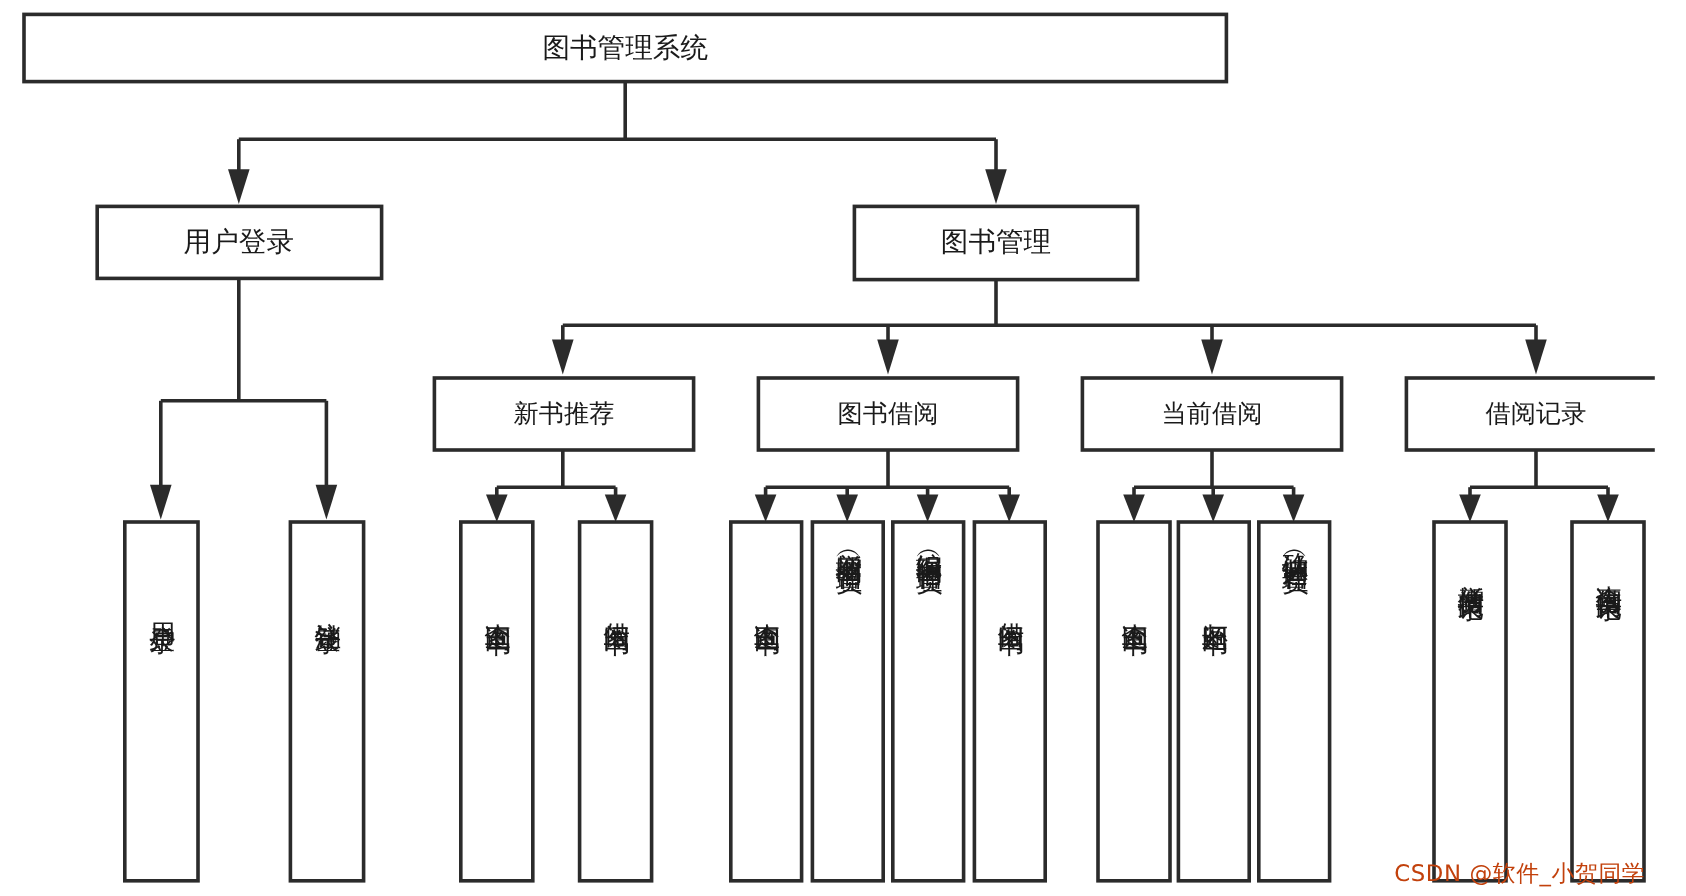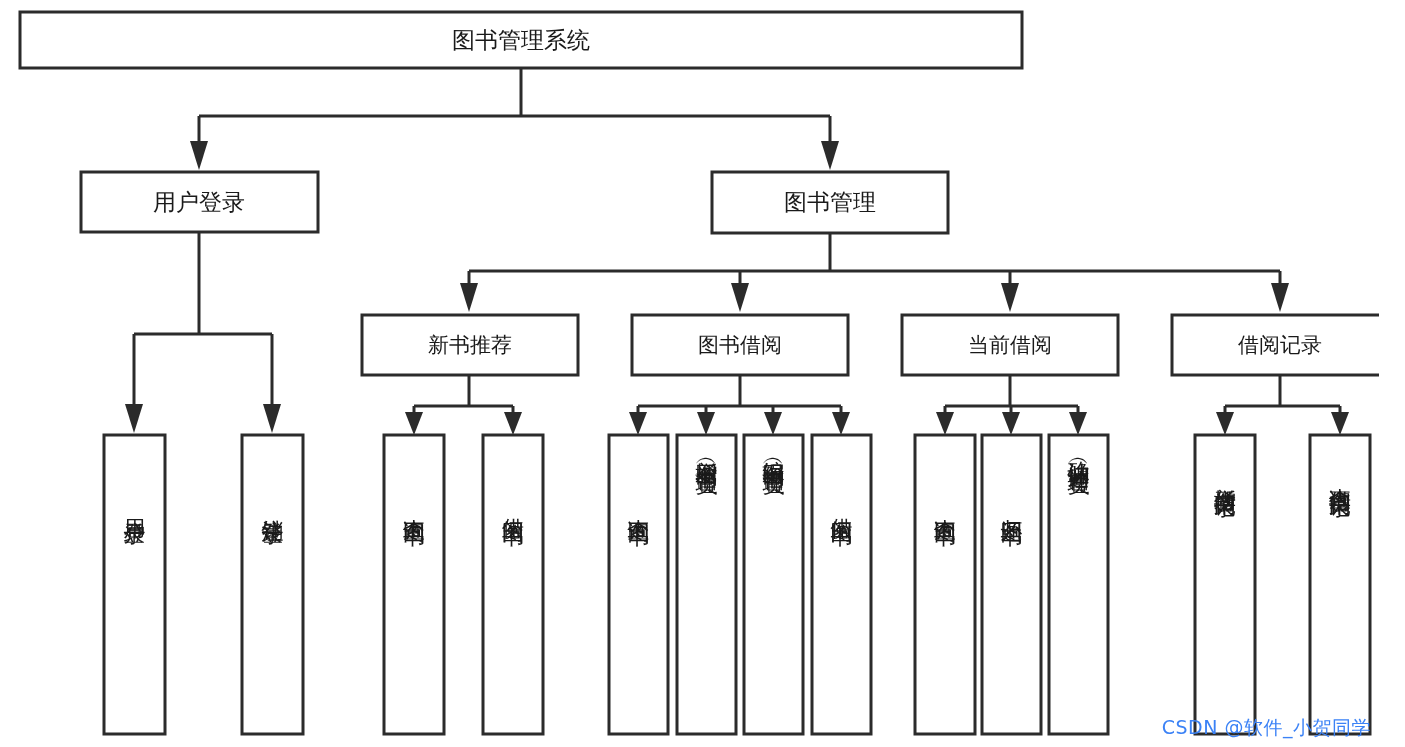--- a/index.html
+++ b/index.html
@@ -65,21 +65,21 @@
     letter-spacing: 2px;
     color: #1a1a1a;
     white-space: nowrap;
   }
   .watermark {
     position: absolute;
     right: 8px;
     bottom: 6px;
     font-family: "DejaVu Sans", "Liberation Sans", sans-serif;
     font-size: 19px;
-    color: #3b82f6;
+    color: #c2410c;
     letter-spacing: 0.5px;
     white-space: nowrap;
   }
 </style>
 </head>
 <body>
 
 <div id="diagram-root">
 
   <svg class="canvas" viewBox="0 0 1405 747">

